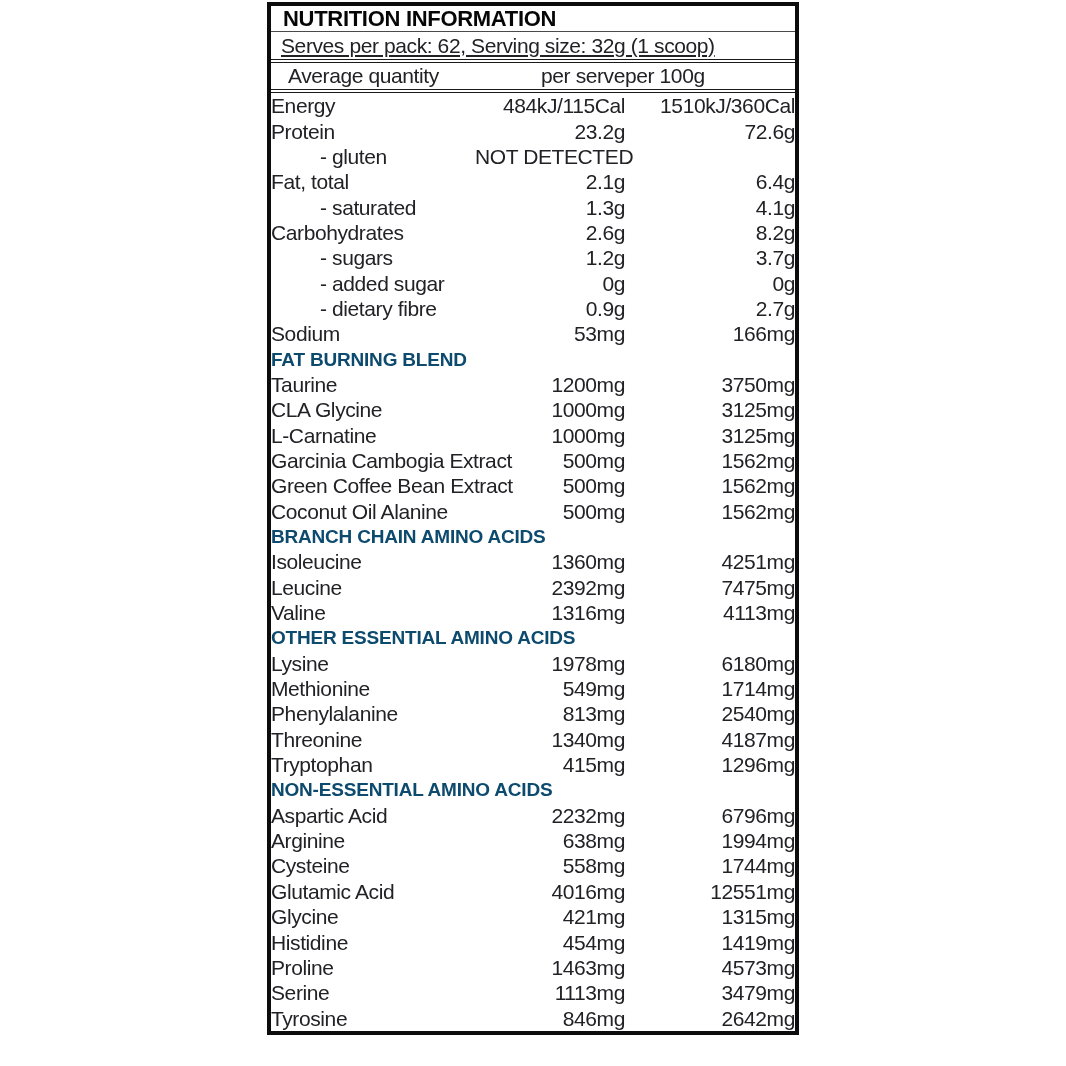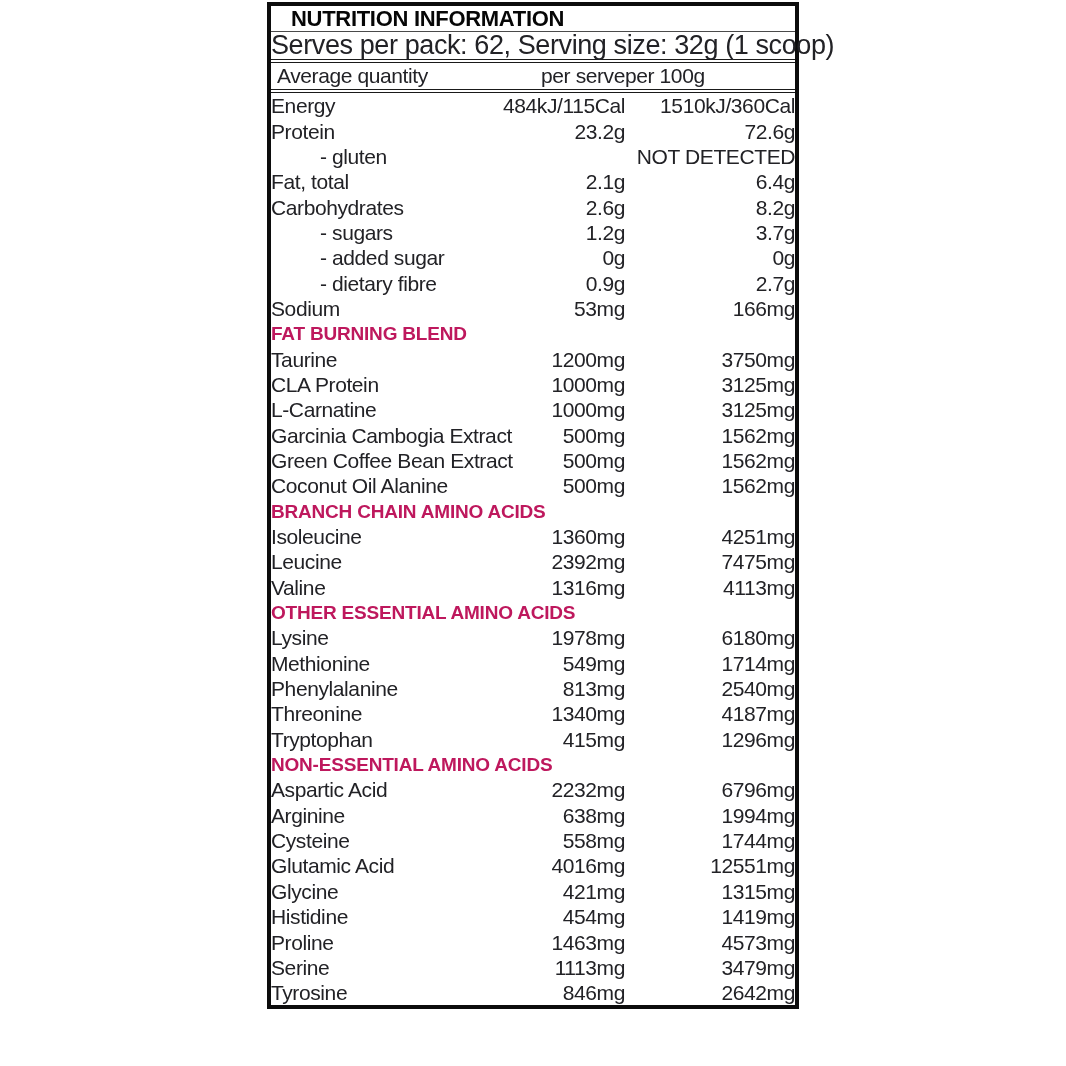--- a/index.html
+++ b/index.html
@@ -24,47 +24,48 @@
     top: 2px;
     width: 532px;
     box-sizing: border-box;
     border: 4px solid #0c0c0c;
     background: #ffffff;
     color: #222226;
   }
   .title-row {
     height: 25px;
     line-height: 25px;
-    padding-left: 20px;
+    padding-left: 12px;
     font-size: 22px;
     font-weight: bold;
     color: #060606;
     letter-spacing: -0.3px;
     border-bottom: 1px solid #4a4a4a;
     white-space: nowrap;
   }
   .serves-row {
     height: 27px;
     line-height: 27px;
-    padding-left: 0;
-    font-size: 27px;
+    padding-left: 10px;
+    font-size: 21px;
     letter-spacing: -0.4px;
     border-bottom: 4px double #1a1a1a;
     white-space: nowrap;
+    text-decoration: underline;
   }
   .col-header {
     display: flex;
     height: 26px;
     line-height: 26px;
     font-size: 21px;
     letter-spacing: -0.4px;
     border-bottom: 4px double #1a1a1a;
     white-space: nowrap;
   }
-  .col-header .c1 { flex: 1; padding-left: 6px; }
+  .col-header .c1 { flex: 1; padding-left: 17px; }
   .col-header .c2 { width: 150px; text-align: right; }
   .col-header .c3 { width: 170px; padding-right: 11px; box-sizing: border-box; }
 
   table.nutri {
     width: 524px;
     table-layout: fixed;
     border-collapse: collapse;
     font-size: 21px;
     letter-spacing: -0.4px;
   }
@@ -79,25 +80,25 @@
     overflow: visible;
     vertical-align: middle;
   }
   td.label { padding-left: 6px; margin-top: 23px; }
   tr.sub td.label { padding-left: 49px; }
   td.val { text-align: right; }
   td.val3 { text-align: right; padding-right: 11px; }
   tr.section td {
     font-weight: bold;
     font-size: 19px;
-    color: #be185d;
+    color: #0c4a6e;
     letter-spacing: -0.2px;
   }
   td.span-val {
-    text-align: right;
+    text-align: left;
     padding-left: 75px;
   }
 </style>
 </head>
 <body>
 
 <div class="stage">
   <div class="panel">
 
     <div class="title-row">NUTRITION INFORMATION</div>
@@ -129,20 +130,25 @@
           </tr>
           <tr class="sub">
             <td class="label">- gluten</td>
             <td colspan="2" class="span-val">NOT DETECTED</td>
           </tr>
           <tr class="item">
             <td class="label">Fat, total</td>
             <td class="val">2.1g</td>
             <td class="val3">6.4g</td>
           </tr>
+          <tr class="sub">
+            <td class="label">- saturated</td>
+            <td class="val">1.3g</td>
+            <td class="val3">4.1g</td>
+          </tr>
           <tr class="item">
             <td class="label">Carbohydrates</td>
             <td class="val">2.6g</td>
             <td class="val3">8.2g</td>
           </tr>
           <tr class="sub">
             <td class="label">- sugars</td>
             <td class="val">1.2g</td>
             <td class="val3">3.7g</td>
           </tr>
@@ -163,21 +169,21 @@
           </tr>
           <tr class="section">
             <td colspan="3" class="label">FAT BURNING BLEND</td>
           </tr>
           <tr class="item">
             <td class="label">Taurine</td>
             <td class="val">1200mg</td>
             <td class="val3">3750mg</td>
           </tr>
           <tr class="item">
-            <td class="label">CLA Protein</td>
+            <td class="label">CLA Glycine</td>
             <td class="val">1000mg</td>
             <td class="val3">3125mg</td>
           </tr>
           <tr class="item">
             <td class="label">L-Carnatine</td>
             <td class="val">1000mg</td>
             <td class="val3">3125mg</td>
           </tr>
           <tr class="item">
             <td class="label">Garcinia Cambogia Extract</td>

